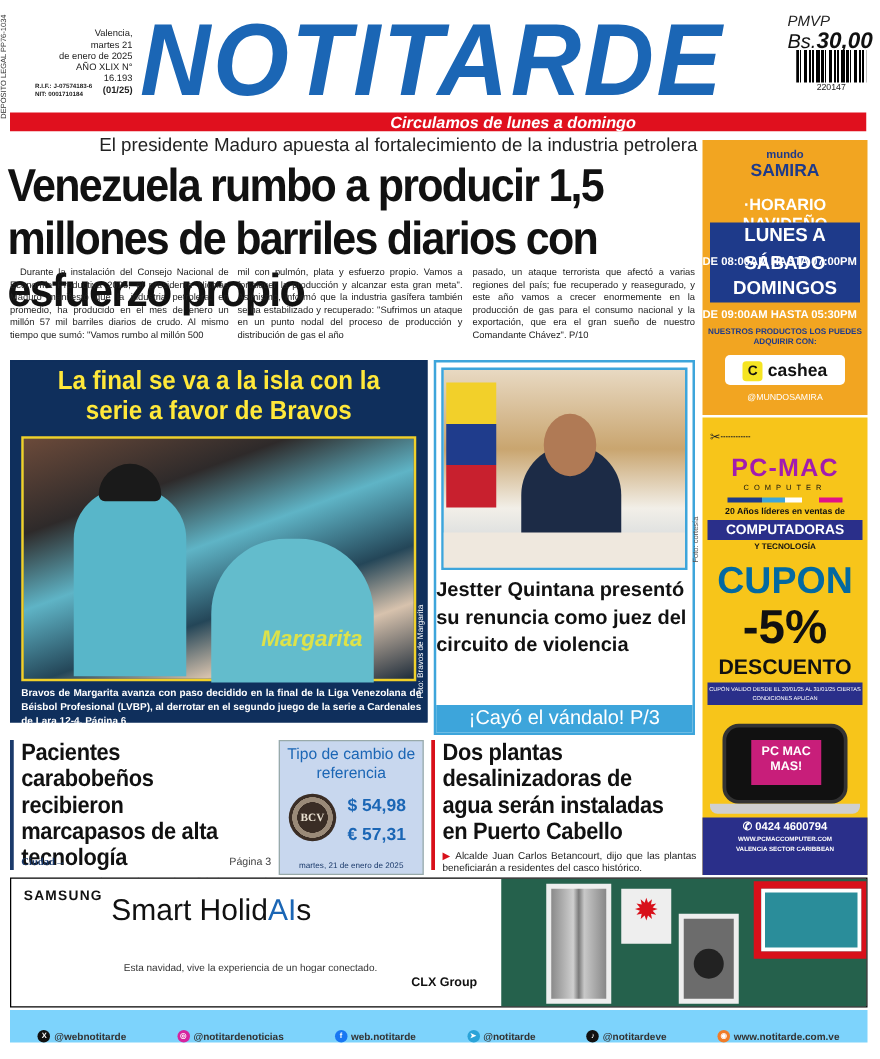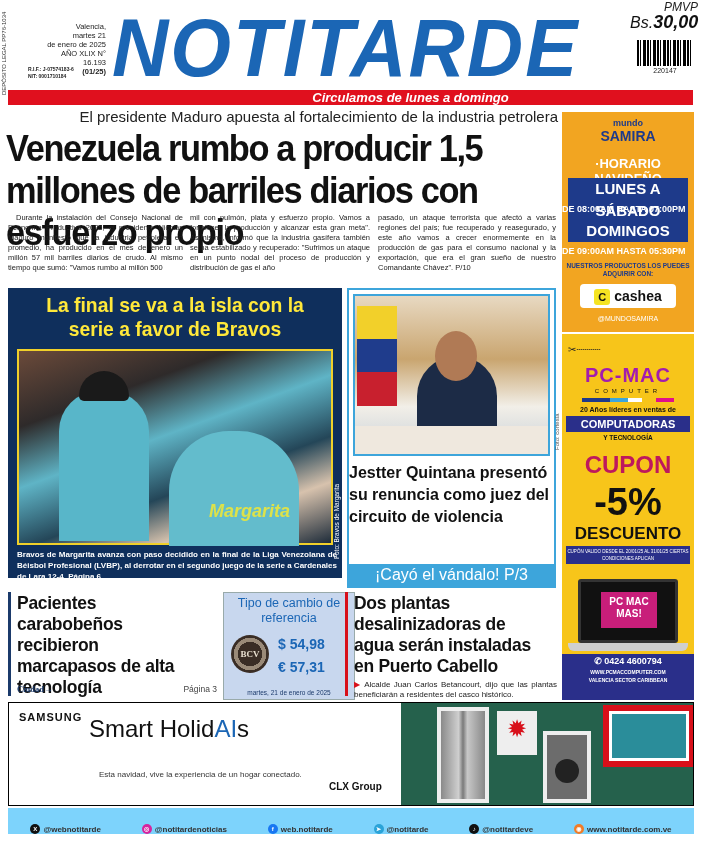--- a/index.html
+++ b/index.html
@@ -3,21 +3,21 @@
 <meta charset="utf-8">
 <style>
 *{box-sizing:border-box;margin:0;padding:0}
 body{width:704px;height:847px;background:#fff;font-family:"Liberation Sans",sans-serif;position:relative;overflow:hidden;color:#111}
 .abs{position:absolute}
 .legal{left:1px;top:8px;width:12px;height:90px;writing-mode:vertical-rl;transform:rotate(180deg);font-size:6px;color:#333;text-align:center}
 .dateblock{left:40px;top:22px;width:66px;text-align:right;font-size:7.5px;line-height:9px;color:#222}
 .dateblock .num{font-weight:bold}
 .rif{left:28px;top:66px;font-size:5px;line-height:7px;font-weight:bold;color:#222}
 .logo{left:112px;top:4px;width:480px;height:88px;font-family:"Liberation Sans",sans-serif;font-weight:bold;font-style:italic;color:#1b66b5;font-size:78px;letter-spacing:2px;line-height:88px;transform:scaleY(1.05)}
-.price{left:630px;top:0;width:68px;text-align:right}
+.price{left:630px;top:10px;width:68px;text-align:left}
 .price .pmvp{font-size:12px;font-style:italic;color:#222}
 .price .bs{font-size:16px;font-style:italic;color:#111;line-height:16px}
 .price .bs b{font-size:18px}
 .barcode{left:637px;top:40px;width:56px;height:26px;background:repeating-linear-gradient(90deg,#000 0 2px,#fff 2px 3px,#000 3px 4px,#fff 4px 6px,#000 6px 9px,#fff 9px 10px)}
 .barnum{left:637px;top:67px;width:56px;text-align:center;font-size:7px;color:#222}
 .redbar{left:8px;top:90px;width:685px;height:15px;background:#e0101e;color:#fff;font-weight:bold;font-style:italic;font-size:13px;text-align:center;line-height:15px}
 .redbar span{margin-left:120px}
 .kicker{left:8px;top:108px;width:550px;text-align:right;font-size:15px;color:#222}
 .headline{left:6px;top:128px;width:552px;font-family:"Liberation Sans",sans-serif;font-weight:bold;font-size:37px;line-height:42px;letter-spacing:-1.5px;color:#111;transform:scaleX(.93);transform-origin:left}
 .body3{top:213px;font-size:7.5px;line-height:10px;color:#222;text-align:justify}
@@ -46,21 +46,21 @@
 .judge .foot{position:absolute;left:0;bottom:0;width:100%;height:22px;background:#3da5db;color:#fff;text-align:center;font-size:16px;line-height:22px}
 
 .story{top:592px}
 .story .h{font-weight:bold;font-size:19px;line-height:21px;color:#111;letter-spacing:-.3px;transform:scaleX(.92);transform-origin:left}
 .story .d{font-size:8px;line-height:10px;color:#222;margin-top:4px;text-align:justify}
 .s1{left:8px;width:210px;border-left:3px solid #1b3a6b;padding-left:6px;height:104px}
 .s1 .d .arrow{color:#1b3a6b}
 .s1 .foot{position:absolute;left:6px;top:92px;width:200px;font-size:8.5px}
 .s1 .foot .sec{font-family:"Liberation Serif",serif;font-weight:bold;color:#1b3a6b}
 .s1 .foot .pg{position:absolute;right:0;top:0;color:#444}
-.fx{left:223px;top:592px;width:132px;height:108px;background:#c8d7ee;border:1px solid #9aa}
+.fx{left:223px;top:592px;width:116px;height:108px;background:#c8d7ee;border:1px solid #9aa}
 .fx .t{position:absolute;top:3px;width:100%;text-align:center;color:#1b66b5;font-size:12.5px;line-height:15px}
 .fx .seal{position:absolute;left:7px;top:42px;width:38px;height:38px;border-radius:50%;background:radial-gradient(circle,#3a2d25 0 45%,#9a8a78 46% 60%,#3a2d25 61% 100%);color:#e8dfcf;font-family:"Liberation Serif",serif;font-size:9px;text-align:center;line-height:38px;font-weight:bold}
 .fx .usd,.fx .eur{position:absolute;left:54px;color:#1b66b5;font-weight:bold;font-size:14px}
 .fx .usd{top:43px}
 .fx .eur{top:66px}
 .fx .date{position:absolute;bottom:3px;width:100%;text-align:center;font-size:6.5px;color:#1b3a6b}
 .s2{left:345px;width:212px;border-left:3px solid #d8101a;padding-left:6px;height:104px}
 .s2 .d .arrow{color:#d8101a}
 .s2 .more{font-family:"Liberation Serif",serif;color:#d8101a;font-size:8.5px;margin-top:3px}
 
@@ -75,25 +75,25 @@
 .ad1 .cashea .c{display:inline-block;width:16px;height:16px;background:#f5e422;border-radius:3px;font-size:11px;line-height:16px;margin-right:4px;vertical-align:middle}
 .ad1 .ig{position:absolute;top:203px;width:100%;text-align:center;color:#fff;font-size:7px}
 .ad2{left:562px;top:334px;width:132px;height:366px;background:#f7c51a}
 .ad2 .scis{position:absolute;left:6px;top:10px;font-size:10px;color:#222}
 .ad2 .pcmac{position:absolute;top:30px;width:100%;text-align:center;font-weight:bold;font-size:20px;color:#a21caf;letter-spacing:1px}
 .ad2 .comp{position:absolute;top:54px;width:100%;text-align:center;font-size:6px;letter-spacing:4px;color:#111}
 .ad2 .stripe{position:absolute;left:20px;top:64px;width:92px;height:4px;background:linear-gradient(90deg,#1e3a8a 0 30%,#3da5db 30% 50%,#fff 50% 65%,#f7c51a 65% 80%,#e0108a 80%)}
 .ad2 .lead{position:absolute;top:72px;width:100%;text-align:center;font-weight:bold;font-size:7px;color:#111}
 .ad2 .compband{position:absolute;left:4px;top:82px;width:124px;background:#2a2f8a;color:#fff;text-align:center;font-weight:bold;font-size:11px;line-height:16px}
 .ad2 .tec{position:absolute;top:100px;width:100%;text-align:center;font-weight:bold;font-size:6.5px;color:#111}
-.ad2 .cupon{position:absolute;top:115px;width:100%;text-align:center;font-weight:bold;font-size:24px;line-height:32px;color:#be185d}
+.ad2 .cupon{position:absolute;top:115px;width:100%;text-align:center;font-weight:bold;font-size:30px;line-height:32px;color:#0369a1}
 .ad2 .pct{position:absolute;top:148px;width:100%;text-align:center;font-weight:bold;font-size:38px;line-height:40px;color:#111}
 .ad2 .desc{position:absolute;top:190px;width:100%;text-align:center;font-weight:bold;font-size:17px;color:#111}
 .ad2 .validband{position:absolute;left:4px;top:212px;width:124px;background:#2a2f8a;color:#fff;text-align:center;font-size:4.5px;line-height:7px;padding:2px 0}
-.ad2 .laptop{position:absolute;left:16px;top:245px;width:100px;height:64px;background:#111;border:3px solid #333;border-radius:3px}
+.ad2 .laptop{position:absolute;left:16px;top:245px;width:100px;height:64px;background:#111;border:3px solid #333;border-radius:13px}
 .ad2 .laptop .scr{position:absolute;left:20px;top:10px;width:56px;height:36px;background:#c81e7a;color:#fff;font-weight:bold;font-size:10px;text-align:center;line-height:12px;padding-top:4px}
 .ad2 .base{position:absolute;left:6px;top:309px;width:120px;height:8px;background:#cfcfcf;border-radius:0 0 6px 6px}
 .ad2 .bottom{position:absolute;left:0;top:320px;width:100%;height:46px;background:#2a2f8a}
 .ad2 .phone{position:absolute;top:322px;width:100%;text-align:center;color:#fff;font-weight:bold;font-size:9px}
 .ad2 .web{position:absolute;top:335px;width:100%;text-align:center;color:#fff;font-weight:bold;font-size:5px}
 .ad2 .loc{position:absolute;top:343px;width:100%;text-align:center;color:#fff;font-weight:bold;font-size:5px}
 
 .samsung{left:8px;top:702px;width:686px;height:104px;border:1px solid #000000;background:#fff;overflow:hidden}
 .samsung .brand{position:absolute;left:10px;top:8px;font-weight:bold;font-size:11px;letter-spacing:1px;color:#111}
 .samsung .main{position:absolute;left:80px;top:12px;font-size:24px;color:#111}

